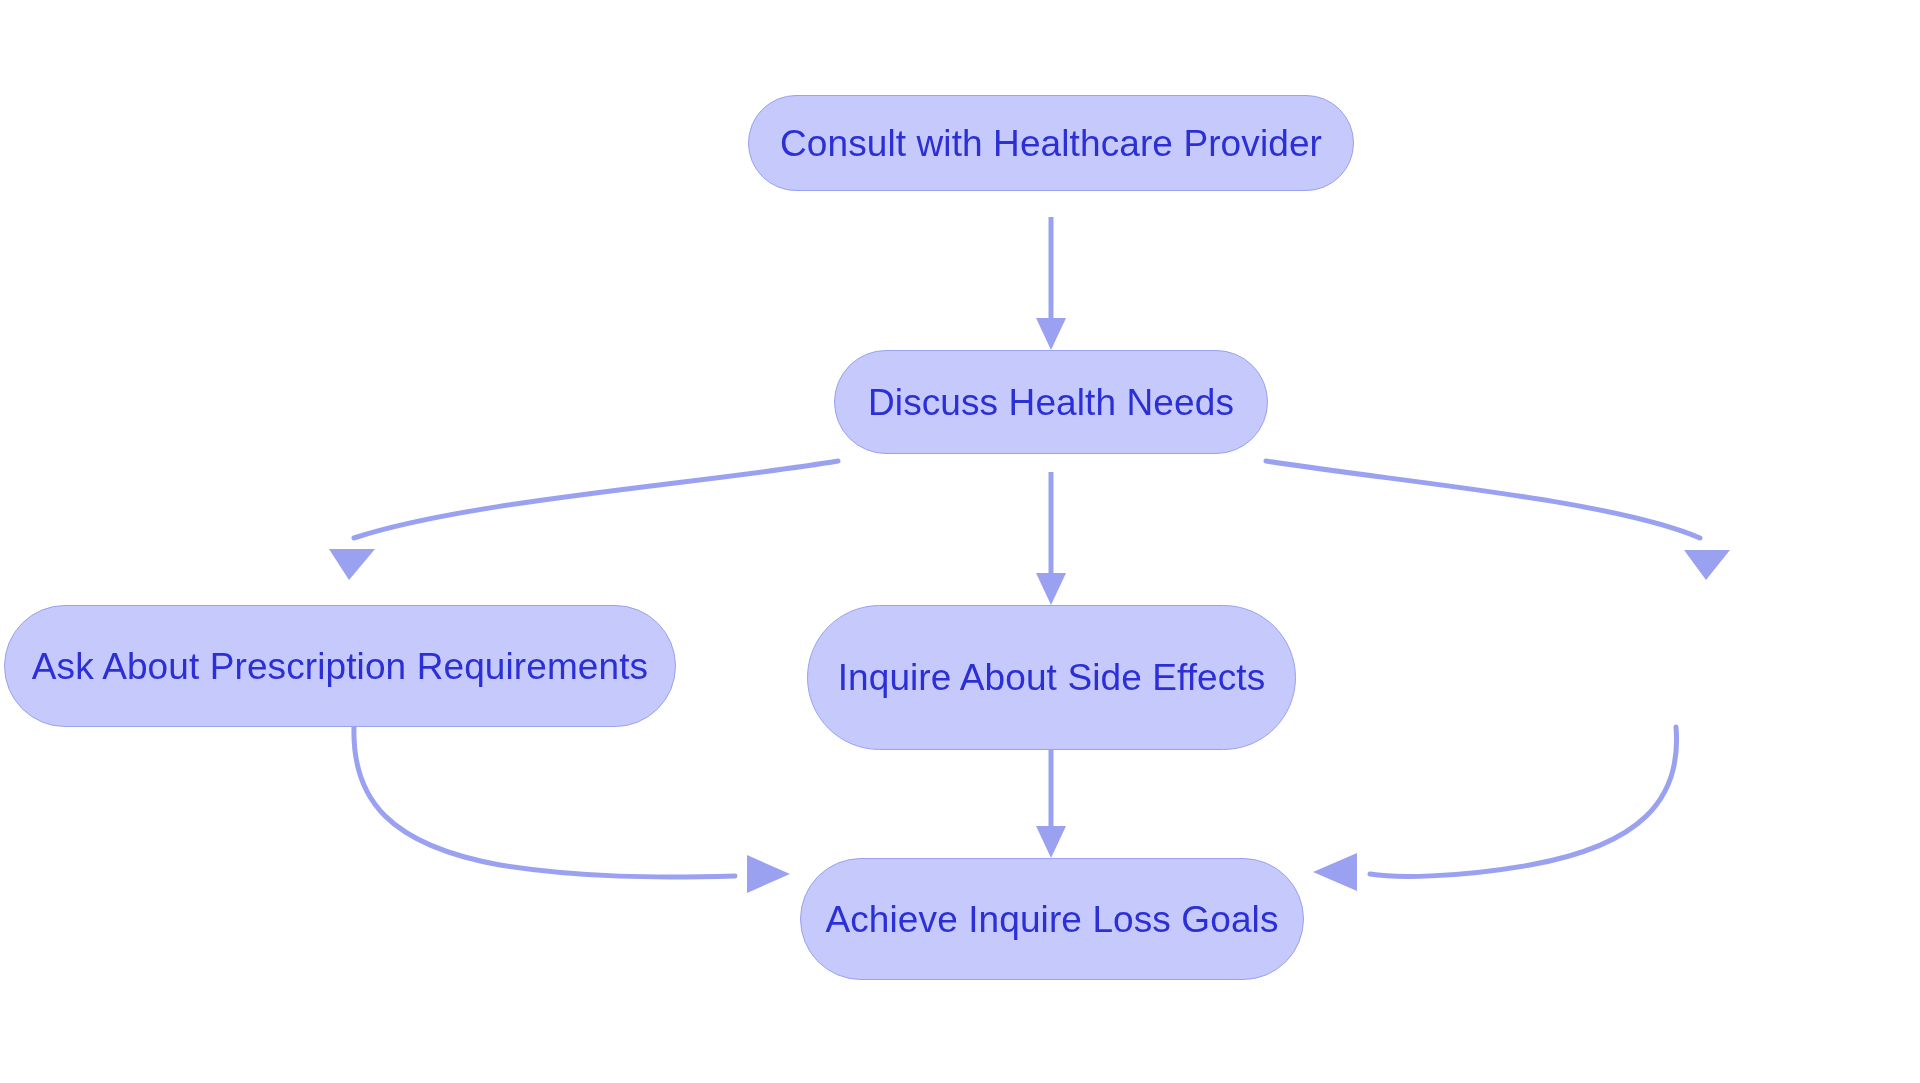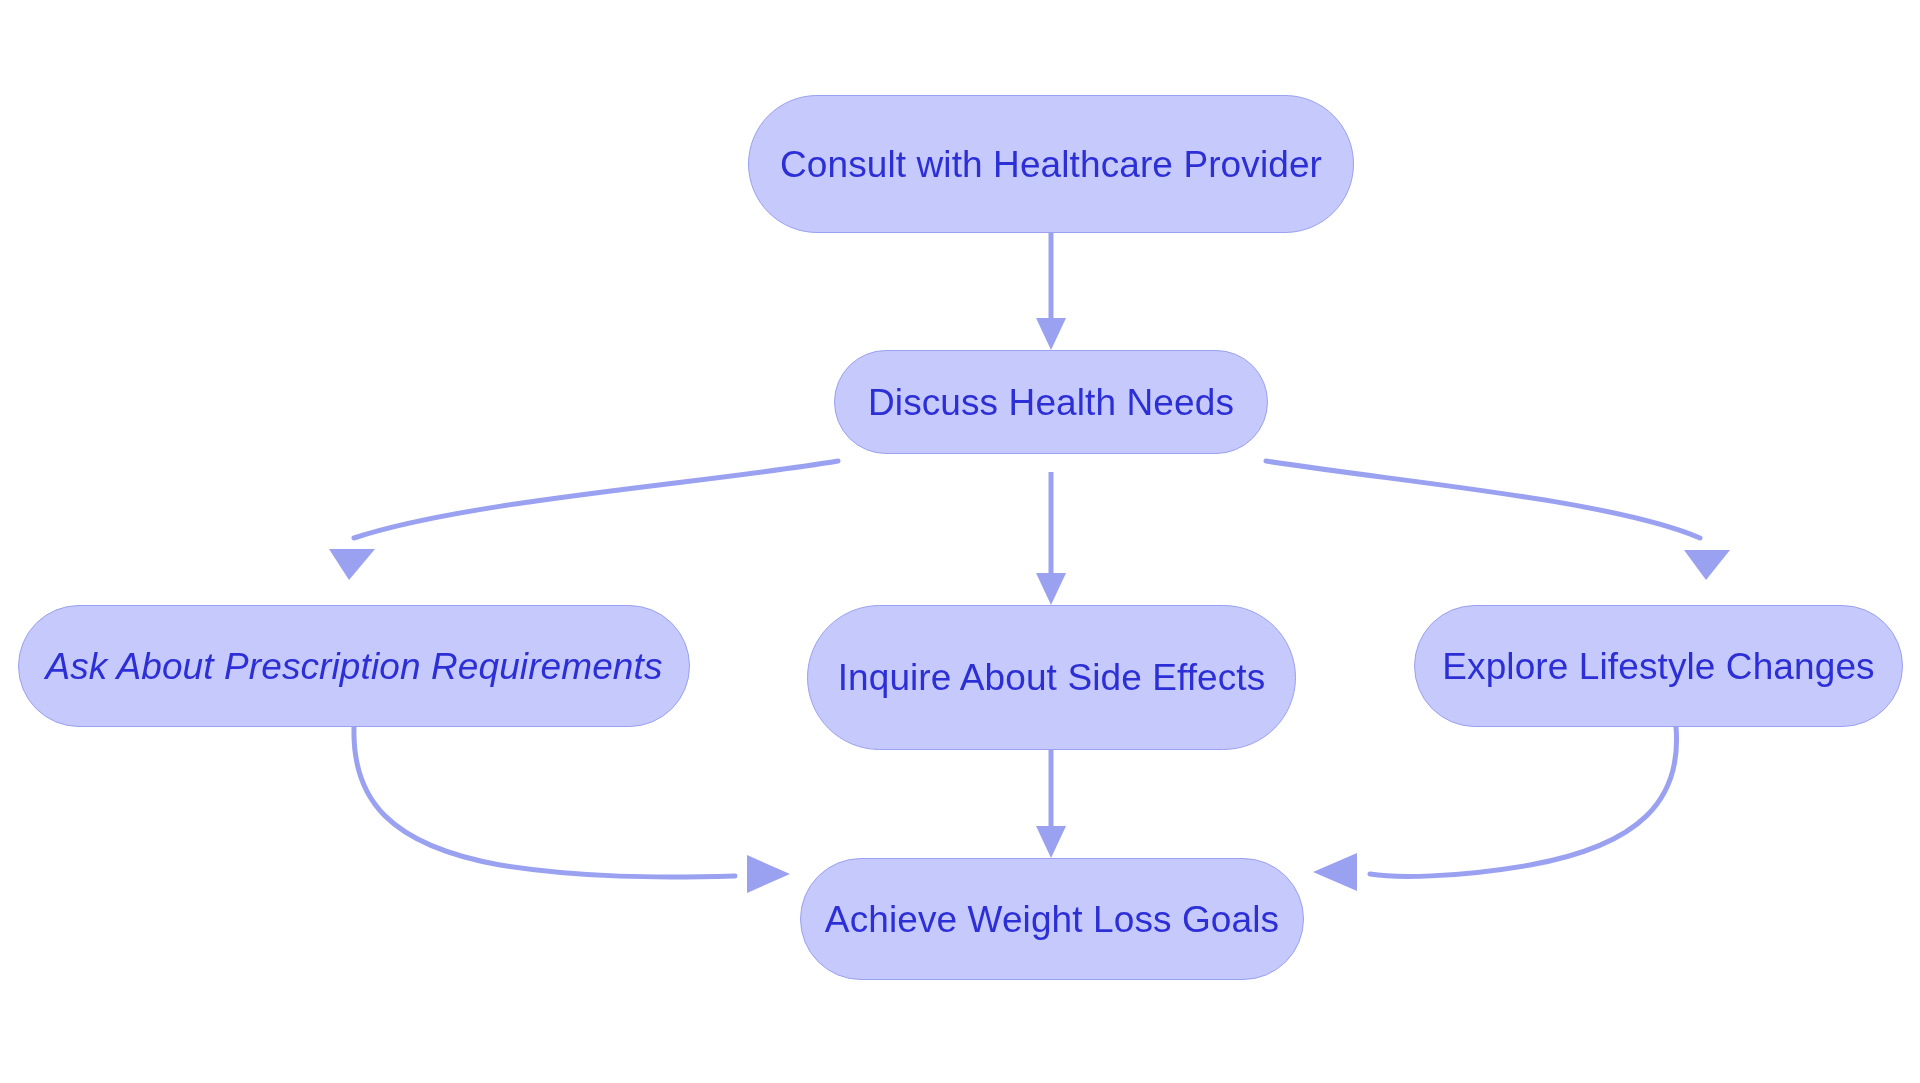--- a/index.html
+++ b/index.html
@@ -43,23 +43,23 @@
     font-weight: 400;
     white-space: nowrap;
     letter-spacing: 0.1px;
   }
   .flow-node .node-label {
     display: block;
     line-height: 1;
     padding: 0 14px;
   }
   
-  #node-consult      { left: 748px;  top: 95px;  width: 606px; height: 138px; font-size: 37px; }
+  #node-consult      { left: 748px;  top: 95px;  width: 606px; height: 96px; font-size: 37px; }
   #node-discuss      { left: 834px;  top: 350px; width: 434px; height: 104px; font-size: 37px; }
-  #node-prescription { left: 18px;   top: 605px; width: 672px; height: 122px; font-size: 37px; font-style: italic; }
+  #node-prescription { left: 4px;   top: 605px; width: 672px; height: 122px; font-size: 37px; }
   #node-sideeffects  { left: 807px;  top: 605px; width: 489px; height: 145px; font-size: 37px; }
   #node-lifestyle    { left: 1414px; top: 605px; width: 489px; height: 122px; font-size: 37px; }
   #node-goals        { left: 800px;  top: 858px; width: 504px; height: 122px; font-size: 37px; }
 </style>
 </head>
 <body>
 
 <div id="diagram-root" style="background: rgb(255, 255, 255);">
 
   <svg id="edge-layer" viewBox="0 0 1920 1083" width="1920" height="1083" xmlns="http://www.w3.org/2000/svg" aria-hidden="true">
@@ -109,21 +109,18 @@
   </div>
 
   <div class="flow-node" id="node-prescription" style="background: rgb(198, 201, 251); border-color: rgb(154, 161, 240); color: rgb(44, 47, 214);">
     <span class="node-label">Ask About Prescription Requirements</span>
   </div>
 
   <div class="flow-node" id="node-sideeffects" style="background: rgb(198, 201, 251); border-color: rgb(154, 161, 240); color: rgb(44, 47, 214);">
     <span class="node-label">Inquire About Side Effects</span>
   </div>
 
-  <div class="flow-node" id="node-lifestyle" style="background: rgb(198, 201, 251); border-color: rgb(154, 161, 240); color: rgb(44, 47, 214);">
-    <span class="node-label">Explore Lifestyle Changes</span>
-  </div>
 
   <div class="flow-node" id="node-goals" style="background: rgb(198, 201, 251); border-color: rgb(154, 161, 240); color: rgb(44, 47, 214);">
-    <span class="node-label">Achieve Weight Loss Goals</span>
+    <span class="node-label">Achieve Inquire Loss Goals</span>
   </div>
 
 </div>
 
 </body></html>

